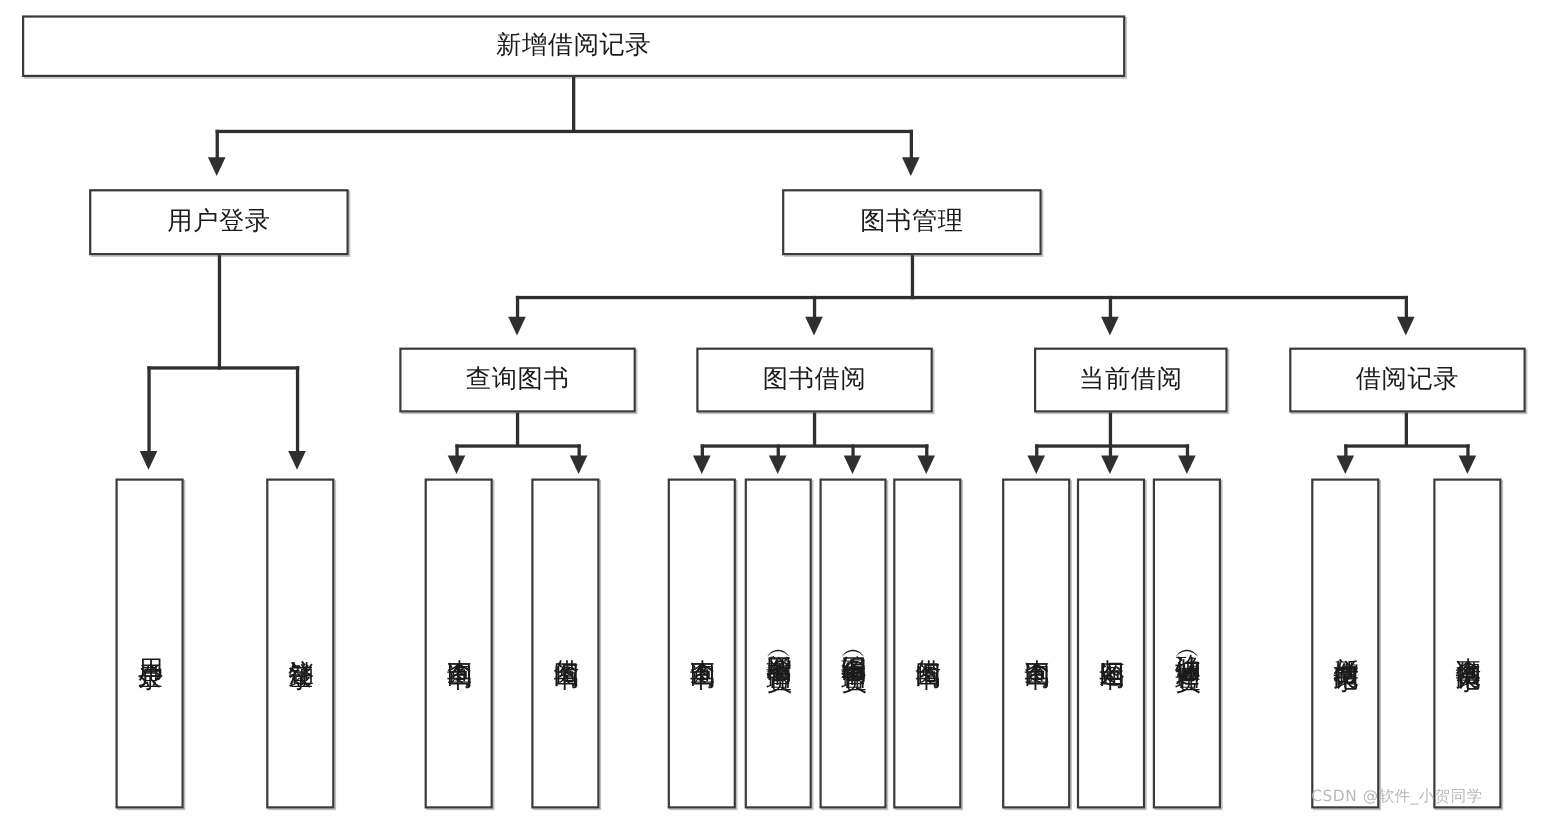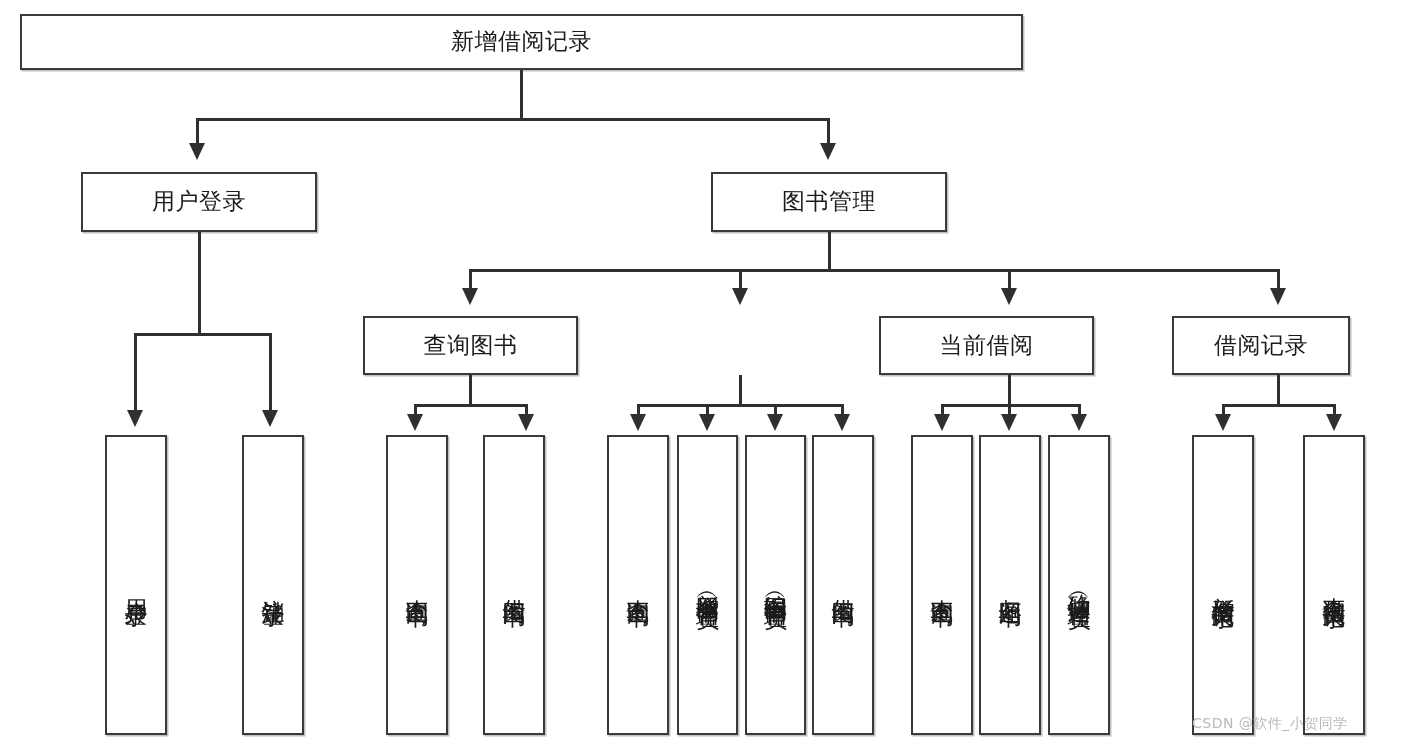--- a/index.html
+++ b/index.html
@@ -109,24 +109,27 @@
   <div class="edge v" style="left:739px; top:269px; width:3px; height:22px;"></div>
   <div class="arrow" style="left:732px; top:288px;"></div>
   <div class="edge v" style="left:1008px; top:269px; width:3px; height:22px;"></div>
   <div class="arrow" style="left:1001px; top:288px;"></div>
   <div class="edge v" style="left:1277px; top:269px; width:3px; height:22px;"></div>
   <div class="arrow" style="left:1270px; top:288px;"></div>
 
   <div class="node horiz" style="left:363px; top:316px; width:215px; height:59px;">
     <span>查询图书</span>
   </div>
-  <div class="node horiz" style="left:879px; top:316px; width:215px; height:59px;">
+  <div class="node horiz" style="left:633px; top:316px; width:215px; height:59px;">
+    <span>图书借阅</span>
+  </div>
+  <div class="node horiz" style="left:940px; top:316px; width:176px; height:59px;">
     <span>当前借阅</span>
   </div>
-  <div class="node horiz" style="left:1172px; top:316px; width:178px; height:59px;">
+  <div class="node horiz" style="left:1172px; top:316px; width:215px; height:59px;">
     <span>借阅记录</span>
   </div>
 
   <div class="edge v" style="left:469px; top:375px; width:3px; height:31px;"></div>
   <div class="edge h" style="left:414px; top:404px; width:114px; height:3px;"></div>
   <div class="edge v" style="left:414px; top:404px; width:3px; height:12px;"></div>
   <div class="arrow" style="left:407px; top:414px;"></div>
   <div class="edge v" style="left:525px; top:404px; width:3px; height:12px;"></div>
   <div class="arrow" style="left:518px; top:414px;"></div>
 

